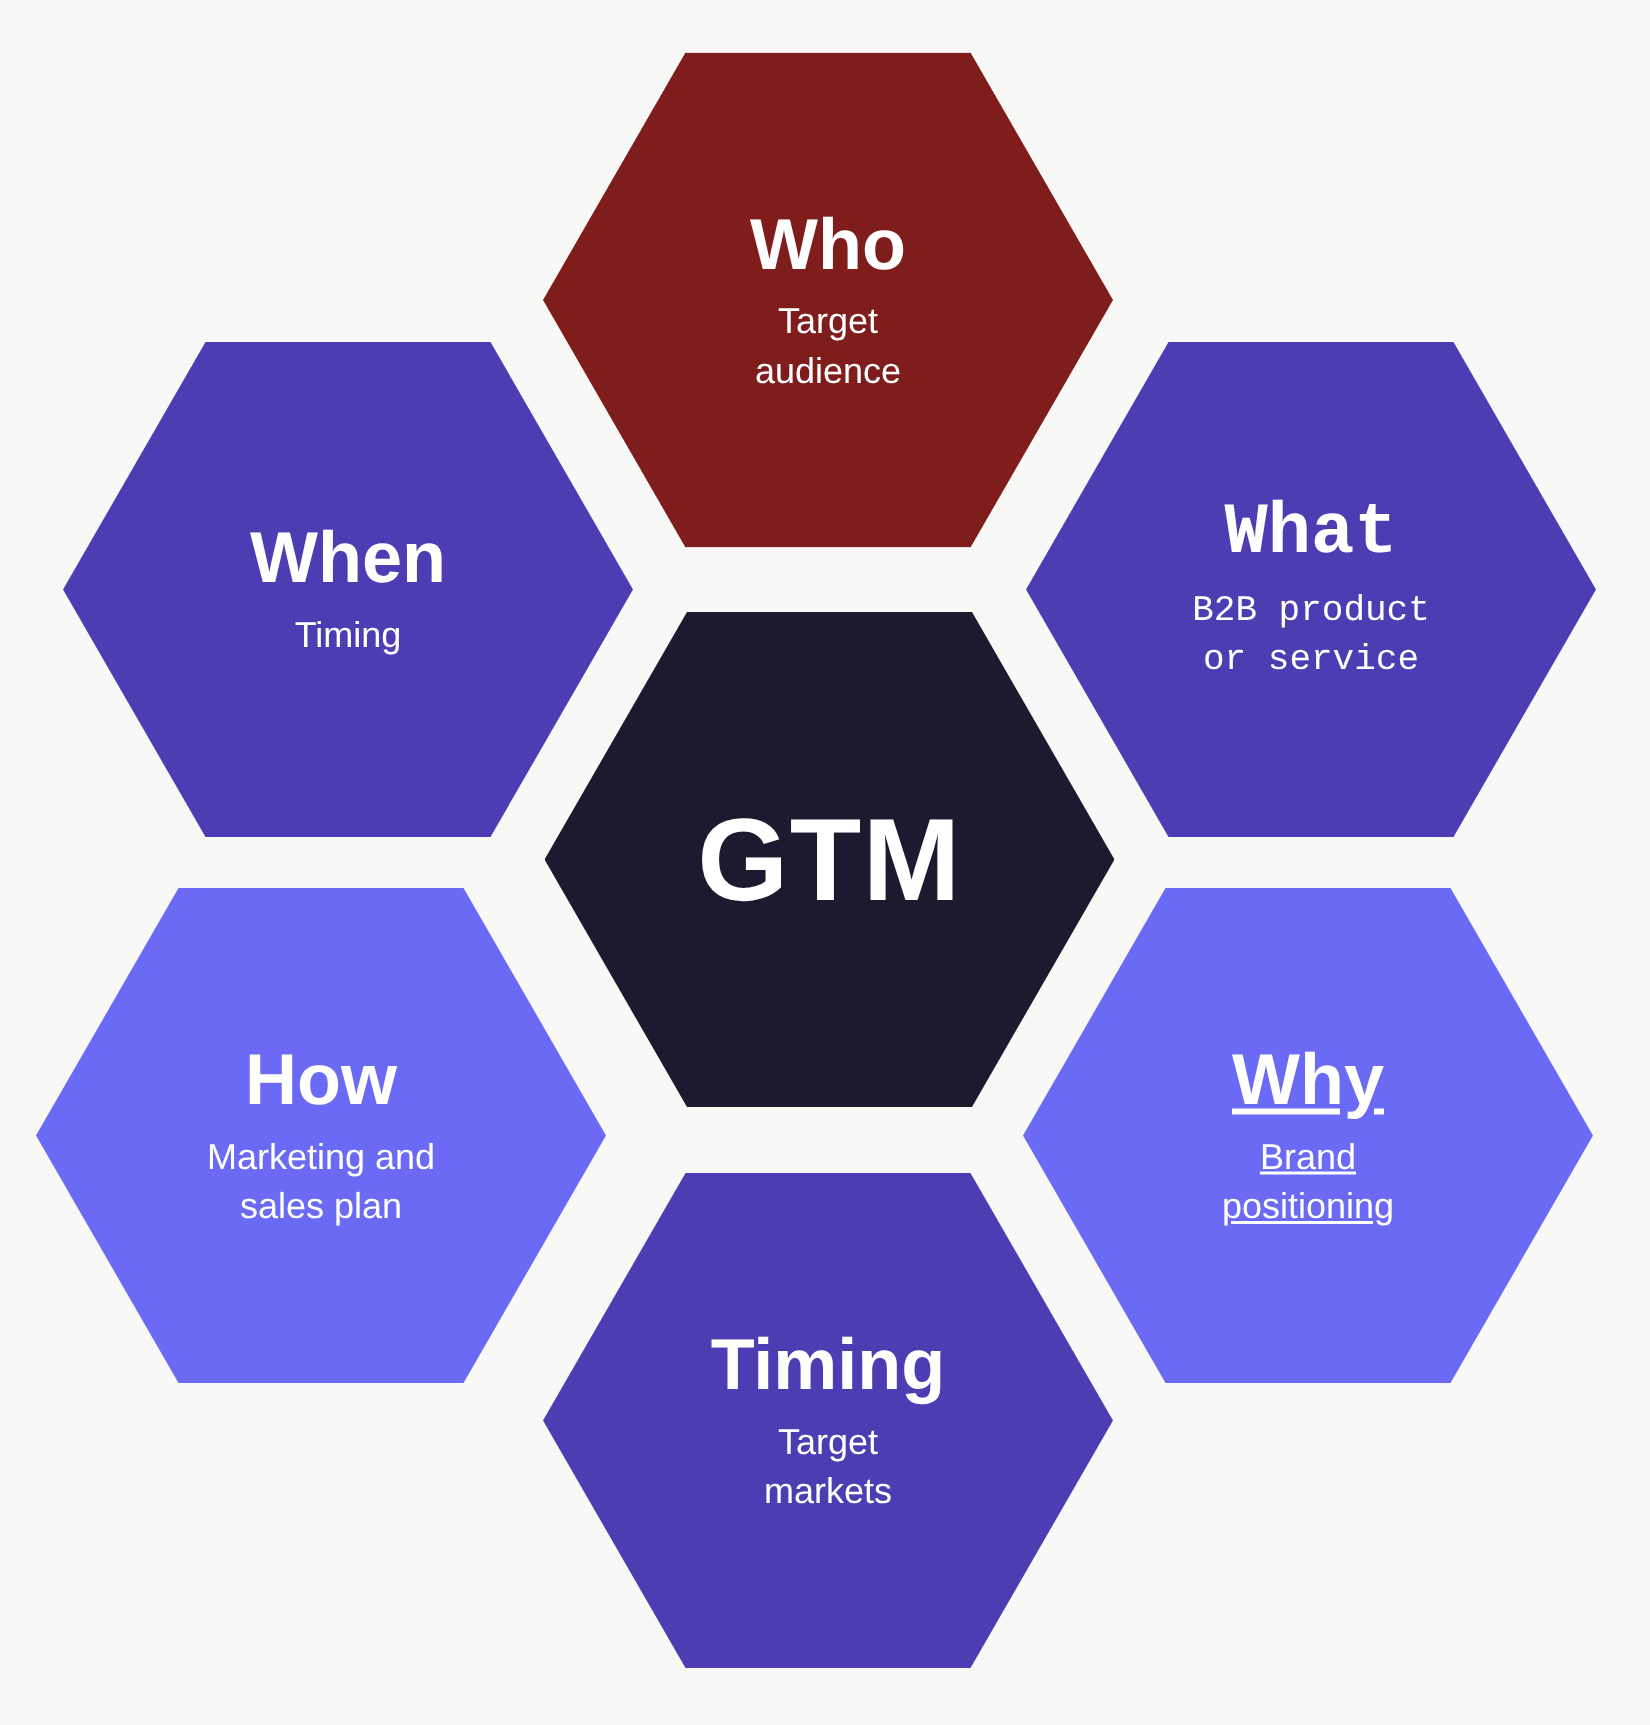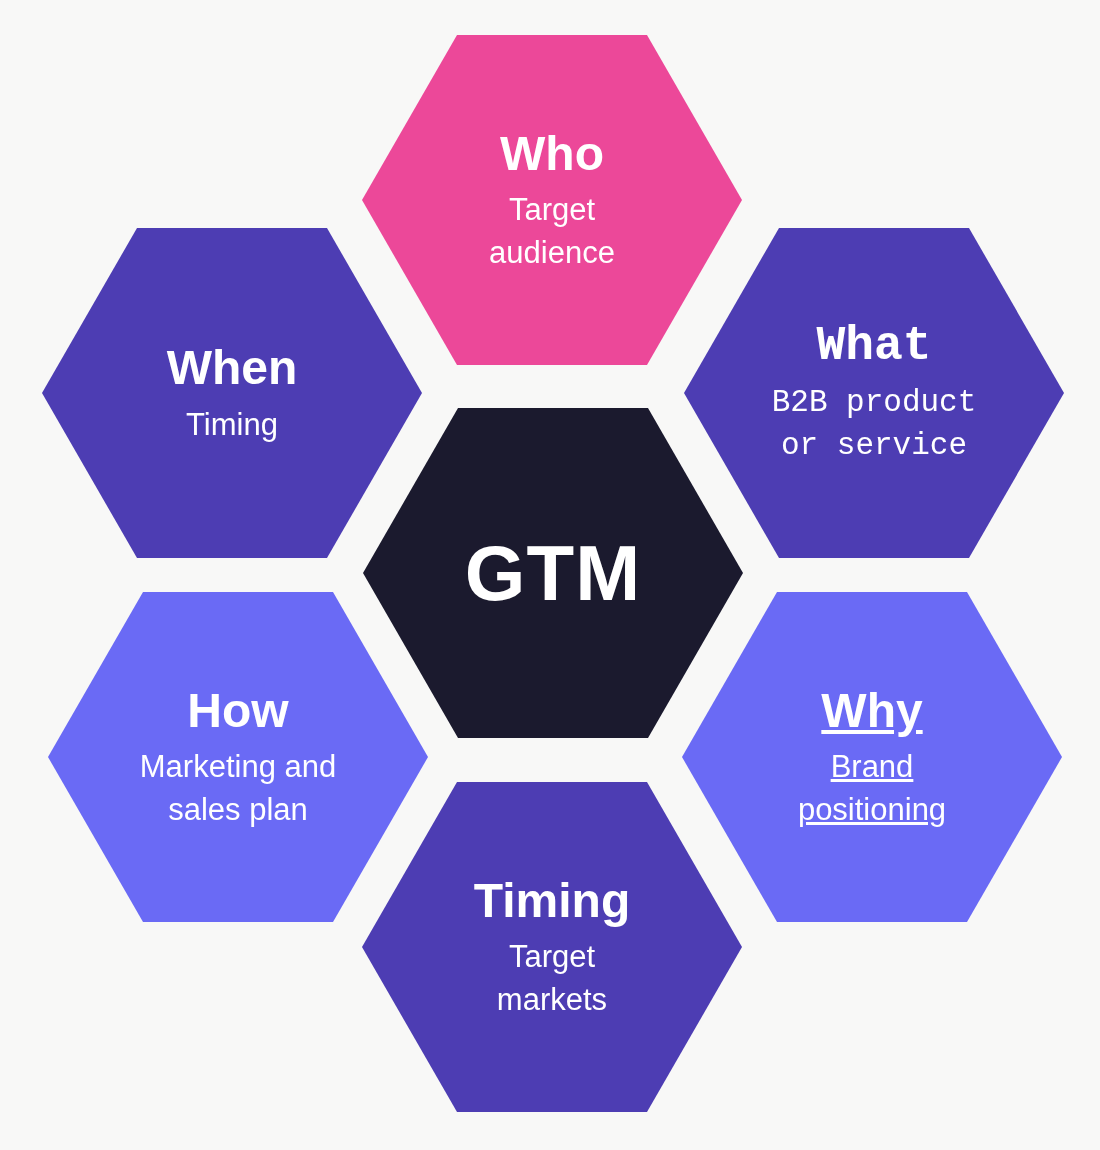--- a/index.html
+++ b/index.html
@@ -35,45 +35,45 @@
     align-items: center;
     justify-content: center;
   }
   .hex-title {
     font-size: 48px;
     font-weight: 700;
     line-height: 1.15;
     margin-bottom: 8px;
   }
   .hex-sub {
-    font-size: 31px;
+    font-size: 24px;
     font-weight: 400;
     line-height: 1.36;
     white-space: pre-line;
   }
   .gtm-label {
     font-size: 78px;
     font-weight: 700;
     letter-spacing: 1px;
   }
   
   .pos-who   { left: 362px; top: 35px;  }
   .pos-what  { left: 684px; top: 228px; font-family: Liberation Mono, monospace; }
   .pos-why   { left: 682px; top: 592px; text-decoration: underline; }
   .pos-where { left: 362px; top: 782px; }
-  .pos-how   { left: 48px;  top: 592px; }
+  .pos-how   { left: 24px;  top: 592px; }
   .pos-when  { left: 42px;  top: 228px; }
   .pos-gtm   { left: 363px; top: 408px; }
 </style>
 </head>
 <body>
 
 <div class="canvas" style="background-color: rgb(248, 248, 247);">
 
-  <div class="hex pos-who" style="background-color: #ec4899;">
+  <div class="hex pos-who" style="background-color: #7f1d1d;">
     <div class="hex-content">
       <div class="hex-title">Who</div>
       <div class="hex-sub">Target
 audience</div>
     </div>
   </div>
 
   <div class="hex pos-what" style="background-color: rgb(77, 61, 179);">
     <div class="hex-content">
       <div class="hex-title">What</div>

